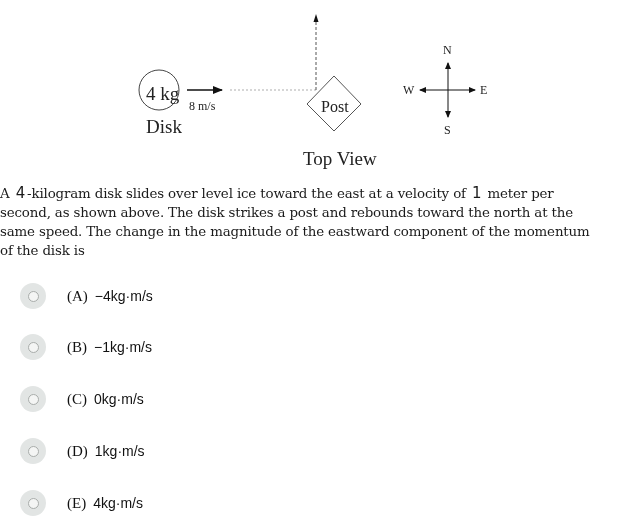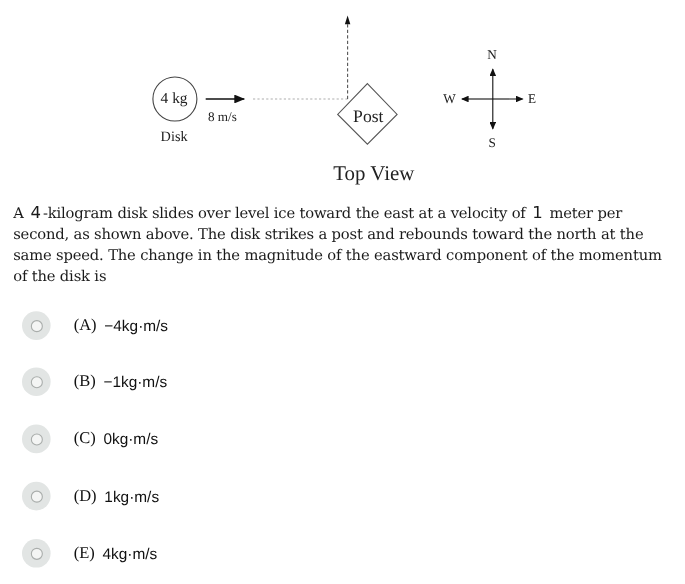--- a/index.html
+++ b/index.html
@@ -29,21 +29,21 @@
   }
   .fig-text {
     position: absolute;
     font-family: "Liberation Serif", "DejaVu Serif", serif;
     color: #222;
     white-space: nowrap;
     line-height: 1;
   }
   .question {
     position: absolute;
-    left: 12px;
+    left: 0;
     top: 184px;
     width: 600px;
     font-family: "DejaVu Serif", "Liberation Serif", serif;
     font-size: 13.4px;
     line-height: 19px;
     color: #1a1a1a;
     letter-spacing: -0.15px;
   }
   .question .num {
     font-family: "DejaVu Sans", sans-serif;
@@ -119,23 +119,23 @@
     <path d="M313.5,22 L316,14 L318.5,22 z" fill="#111"></path>
 
     <polygon points="334,76 361,104 334,131 307,104" fill="#fff" stroke="#555" stroke-width="1"></polygon>
 
     <line x1="448" y1="90" x2="448" y2="63" stroke="#111" stroke-width="1" marker-end="url(#arrowSmall)"></line>
     <line x1="448" y1="90" x2="448" y2="117" stroke="#111" stroke-width="1" marker-end="url(#arrowSmall)"></line>
     <line x1="448" y1="90" x2="475" y2="90" stroke="#111" stroke-width="1" marker-end="url(#arrowSmall)"></line>
     <line x1="448" y1="90" x2="420" y2="90" stroke="#111" stroke-width="1" marker-end="url(#arrowSmall)"></line>
   </svg>
 
-  <span class="fig-text" style="left:146px; top:84px; font-size:14px;">4 kg</span>
+  <span class="fig-text" style="left:146px; top:84px; font-size:19px;">4 kg</span>
   <span class="fig-text" style="left:189px; top:100px; font-size:12px;">8 m/s</span>
-  <span class="fig-text" style="left:146px; top:117px; font-size:13px;">Disk</span>
+  <span class="fig-text" style="left:146px; top:117px; font-size:19px;">Disk</span>
   <span class="fig-text" style="left:321px; top:99px; font-size:16px;">Post</span>
   <span class="fig-text" style="left:303px; top:149px; font-size:19px;">Top View</span>
 
   <span class="fig-text" style="left:443px; top:44px; font-size:12px;">N</span>
   <span class="fig-text" style="left:444px; top:124px; font-size:12px;">S</span>
   <span class="fig-text" style="left:480px; top:84px; font-size:12px;">E</span>
   <span class="fig-text" style="left:403px; top:84px; font-size:12px;">W</span>
 </div>
 
 <div class="question">

